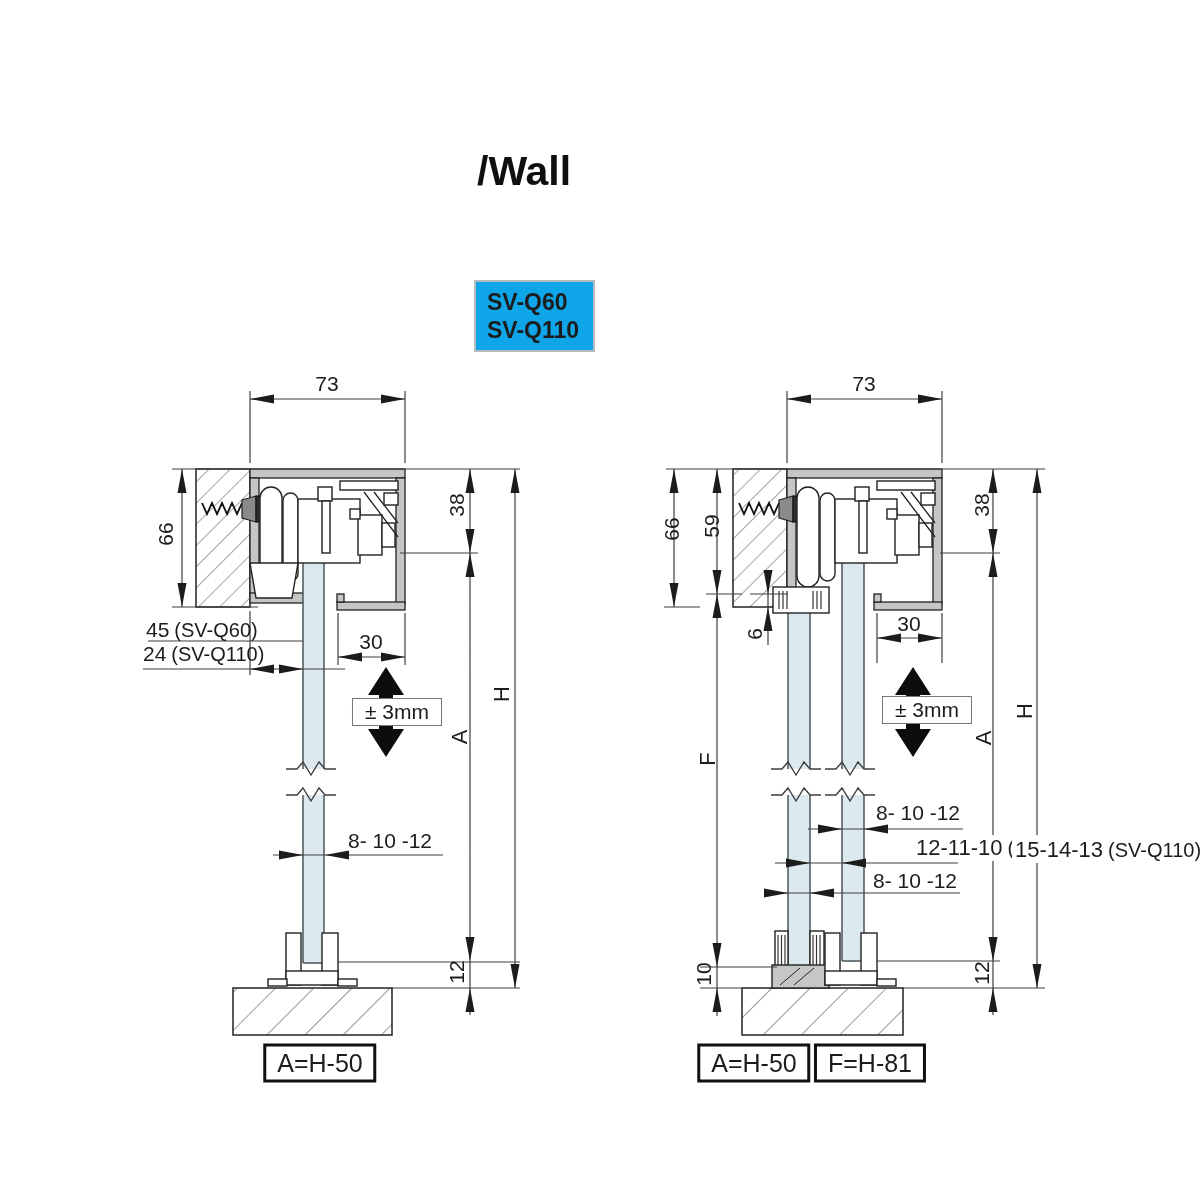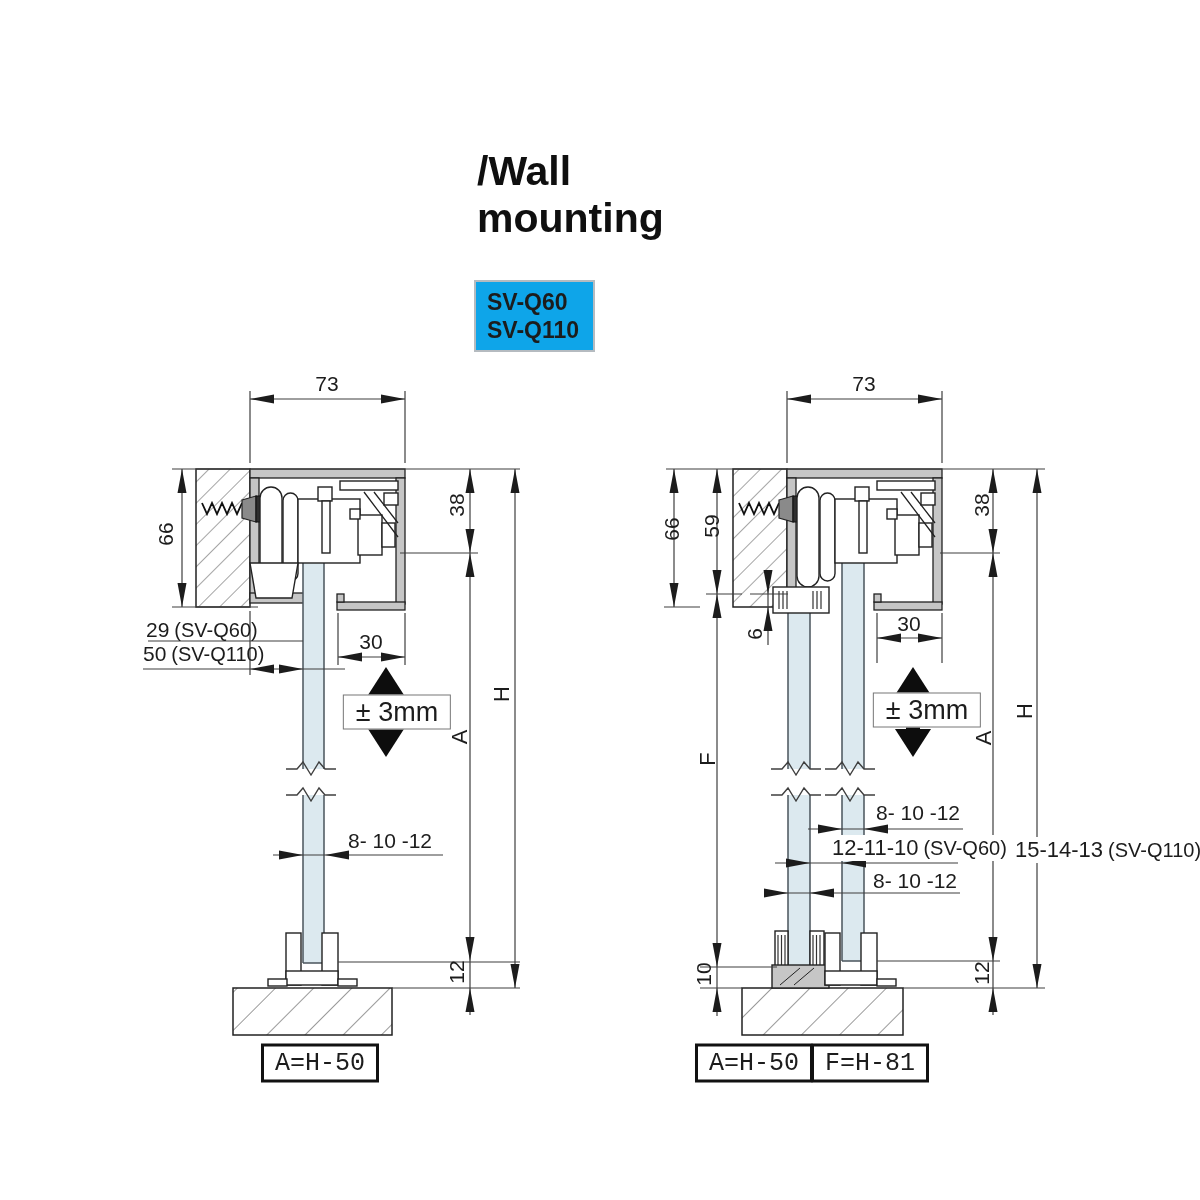--- a/index.html
+++ b/index.html
@@ -9,23 +9,23 @@
   .title{position:absolute;left:477px;top:107px;font-weight:bold;font-size:41px;line-height:47px;color:#0f0f0f;white-space:pre;}
   .modelbox{position:absolute;left:474px;top:239px;border:2px solid #b5bbc0;background:#0ea5e9;
             padding:6px 14px 6px 11px;font-weight:bold;font-size:23px;line-height:28px;}
   .lab{position:absolute;font-size:21px;white-space:nowrap;transform:translate(-50%,-50%);color:#1c1c1c;}
   .rot{transform:translate(-50%,-50%) rotate(-90deg);}
   .numrow{position:absolute;display:flex;align-items:baseline;gap:5px;font-size:21px;white-space:nowrap;}
   .numrow.bg{background:#fff;padding:0 3px;}
   .gapnum{font-size:22px;}
   .small{font-size:20px;}
   .box3mm{position:absolute;transform:translate(-50%,-50%);background:#fff;border:1.5px solid #777;
-          padding:1px 12px;font-size:27px;white-space:nowrap;}
+          padding:1px 12px;font-size:21px;white-space:nowrap;}
   .formula{position:absolute;transform:translate(-50%,-50%);background:#fff;border:3px solid #111;
-           padding:2px 11px;font-size:25px;white-space:nowrap;font-family:Liberation Mono, monospace;}
+           padding:2px 11px;font-size:25px;white-space:nowrap;}
 </style>
 </head>
 <body>
 
 <div class="page">
 
 <svg class="draw" width="1200" height="1200" viewBox="0 0 1200 1200">
   <defs>
     <pattern id="hatchW" width="15" height="15" patternUnits="userSpaceOnUse" patternTransform="rotate(45)">
       <line x1="0" y1="0" x2="0" y2="15" stroke="#5a5a5a" stroke-width="1.1"></line>
@@ -225,55 +225,55 @@
           <polygon points="993,512 988.5,488 997.5,488"></polygon>
       <polygon points="993,512 988.5,536 997.5,536"></polygon>
           <polygon points="993,920 988.5,896 997.5,896"></polygon>
       <polygon points="993,947 988.5,971 997.5,971"></polygon>
       <polygon points="1037,428 1032.5,452 1041.5,452"></polygon>
           <polygon points="1037,947 1032.5,923 1041.5,923"></polygon>
     </g>
   </g>
 </svg>
 
-<div class="title"><span>/Wall</span><br><span>mounting</span></div>
+<div class="title"><span>/Wall</span><br></div>
 
 <div class="modelbox">
   <div>SV-Q60</div>
   <div>SV-Q110</div>
 </div>
 
 <div class="lab" style="left:327px;top:343px">73</div>
 <div class="lab rot" style="left:166px;top:493px">66</div>
 <div class="lab rot" style="left:457px;top:464px">38</div>
 <div class="numrow" style="left:146px;top:577px">
-  <span>29</span>
+  <span>45</span>
   <span class="small">(SV-Q60)</span>
 </div>
 <div class="numrow" style="left:143px;top:601px">
-  <span>50</span>
+  <span>24</span>
   <span class="small">(SV-Q110)</span>
 </div>
 <div class="lab" style="left:371px;top:601px">30</div>
 <div class="box3mm" style="left:397px;top:671px">± 3mm</div>
 <div class="lab" style="left:390px;top:800px">8- 10 -12</div>
 <div class="lab rot" style="left:460px;top:696px;font-size:22px">A</div>
 <div class="lab rot" style="left:502px;top:653px;font-size:22px">H</div>
 <div class="lab rot" style="left:457px;top:931px">12</div>
 <div class="formula" style="left:320px;top:1022px">A=H-50</div>
 
 <div class="lab" style="left:864px;top:343px">73</div>
 <div class="lab rot" style="left:672px;top:488px">66</div>
 <div class="lab rot" style="left:712px;top:485px">59</div>
 <div class="lab rot" style="left:982px;top:464px">38</div>
 <div class="lab rot" style="left:755px;top:593px">6</div>
 <div class="lab" style="left:909px;top:583px">30</div>
 <div class="box3mm" style="left:927px;top:669px">± 3mm</div>
 <div class="lab" style="left:918px;top:772px">8- 10 -12</div>
-<div class="numrow bg" style="left:829px;top:794px">
+<div class="numrow bg" style="left:913px;top:794px">
   <span class="gapnum">12-11-10</span>
   <span class="small">(SV-Q60)</span>
 </div>
 <div class="numrow bg" style="left:1012px;top:796px">
   <span class="gapnum">15-14-13</span>
   <span class="small">(SV-Q110)</span>
 </div>
 <div class="lab" style="left:915px;top:840px">8- 10 -12</div>
 <div class="lab rot" style="left:708px;top:718px;font-size:22px">F</div>
 <div class="lab rot" style="left:984px;top:697px;font-size:22px">A</div>

